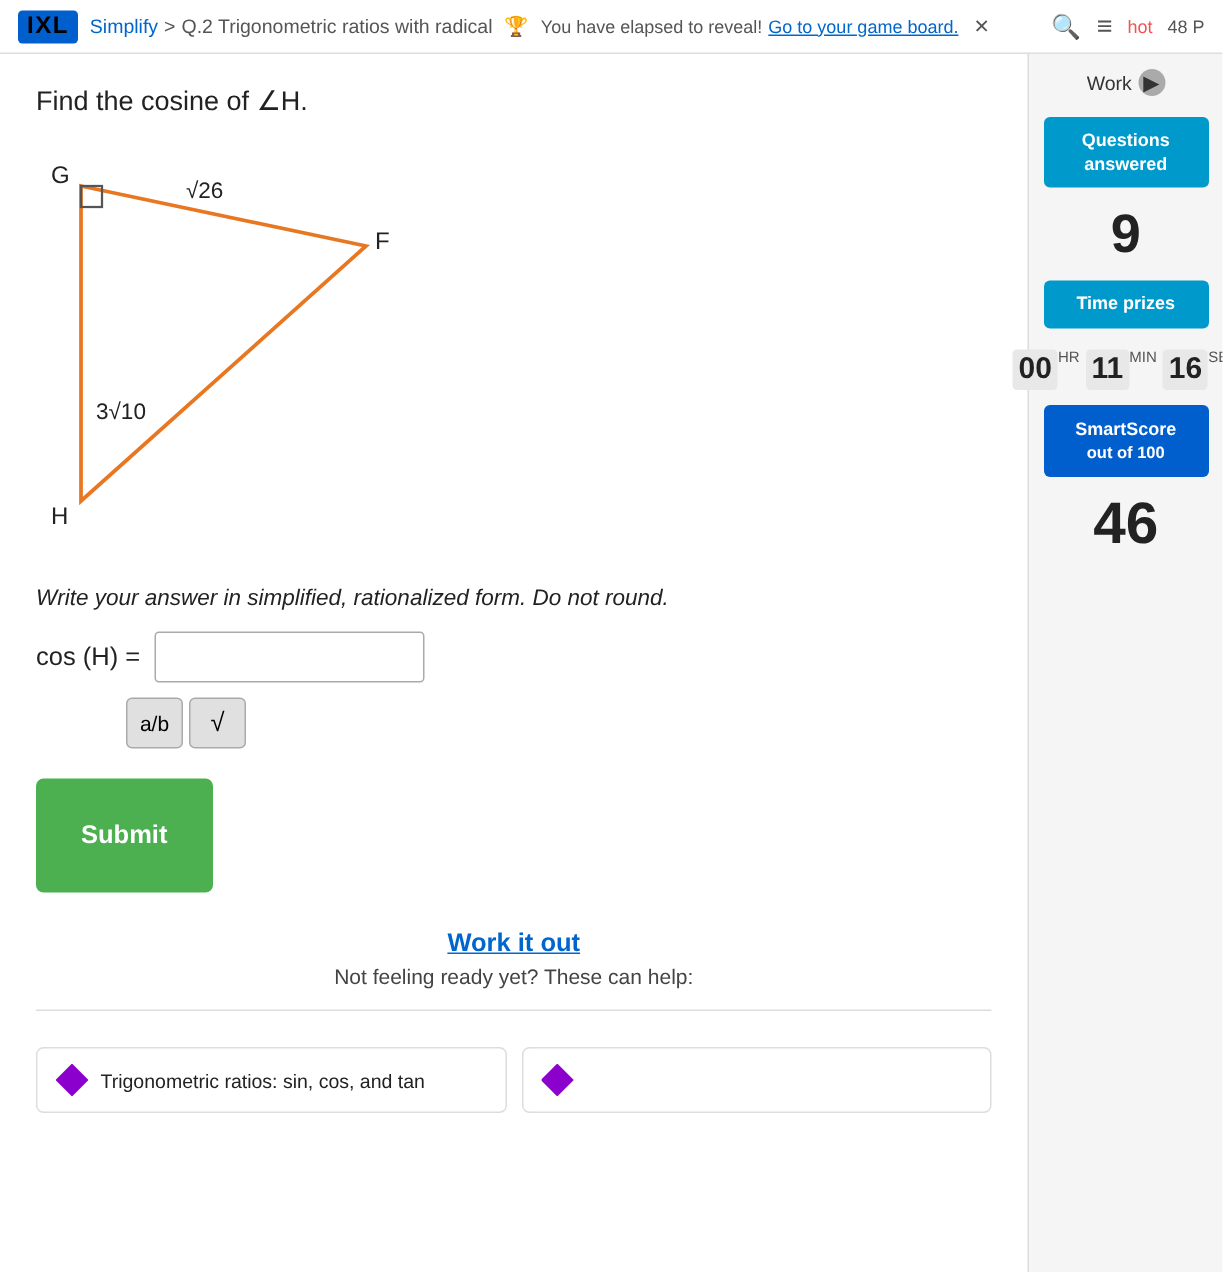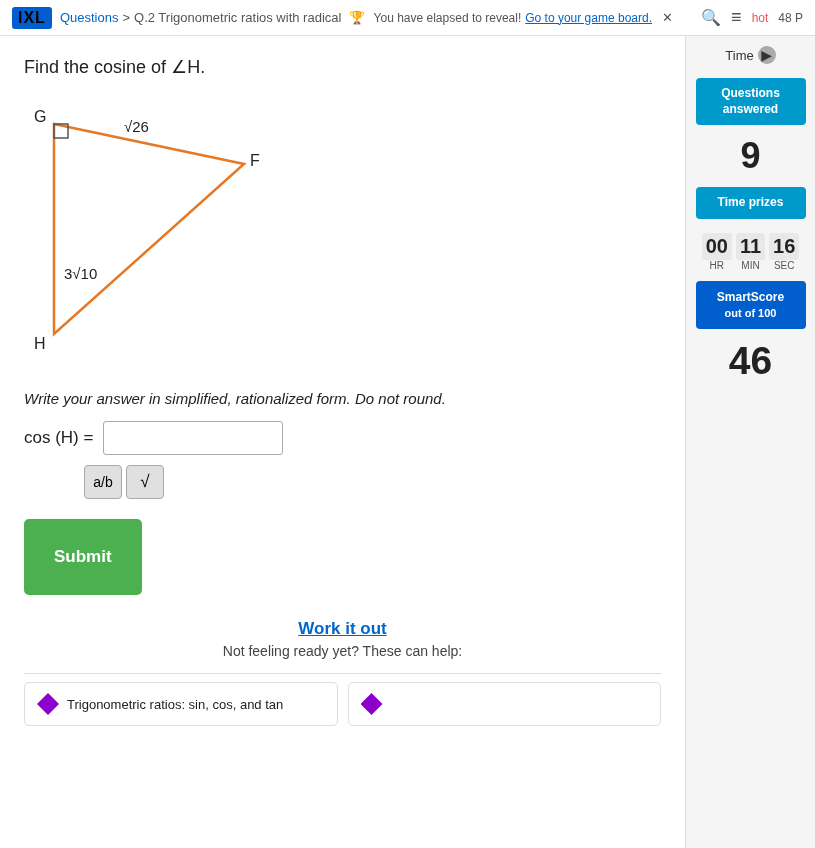--- a/index.html
+++ b/index.html
@@ -152,21 +152,21 @@
       min-width: 28px;
       text-align: center;
     }
     .time-label {
       font-size: 10px;
       color: #555;
       text-align: center;
     }
     .time-unit {
       display: flex;
-      flex-direction: column;
+      flex-direction: row;
     }
 
     .smart-score-box {
       background: #005fcc;
       color: #fff;
       text-align: center;
       padding: 8px 10px;
       border-radius: 4px;
       width: 110px;
       font-size: 12px;
@@ -281,21 +281,21 @@
       font-size: 14px;
       color: #444;
     }
 
     
     .help-links {
       display: flex;
       gap: 10px;
       margin-top: 14px;
       border-top: 1px solid #ddd;
-      padding-top: 8px;
+      padding-top: 24px;
     }
 
     .help-link-card {
       flex: 1;
       display: flex;
       align-items: center;
       gap: 8px;
       border: 1px solid #ddd;
       border-radius: 5px;
       padding: 10px 12px;
@@ -321,21 +321,21 @@
       margin-left: 6px;
     }
   </style>
 </head>
 <body>
 
 <div class="header">
   <div class="header-left">
     <div class="logo">IXL</div>
     <div class="breadcrumb">
-      <a>Questions</a>
+      <a>Simplify</a>
       <span>&gt;</span>
       <span>Q.2 Trigonometric ratios with radical</span>
       <span style="margin-left:4px;">🏆</span>
     </div>
     <div class="prize-banner">
       <span>You have elapsed to reveal!</span>
       <a>Go to your game board.</a>
       <span class="close-prize">✕</span>
     </div>
   </div>
@@ -405,21 +405,21 @@
         <div class="diamond-icon"></div>
       </a>
     </div>
 
   </div>
 
   <div class="right-sidebar">
 
     <div style="display:flex;align-items:center;gap:4px;margin-bottom:4px;">
       <button class="sidebar-video-btn">
-        <span>Time</span>
+        <span>Work</span>
         <span style="font-size:14px;background:#aaa;border-radius:50%;width:18px;height:18px;display:inline-flex;align-items:center;justify-content:center;">▶</span>
       </button>
     </div>
 
     <div class="questions-answered-box">
       <div>Questions answered</div>
     </div>
     <div class="questions-count">9</div>
 
     <div class="time-elapsed-box">

